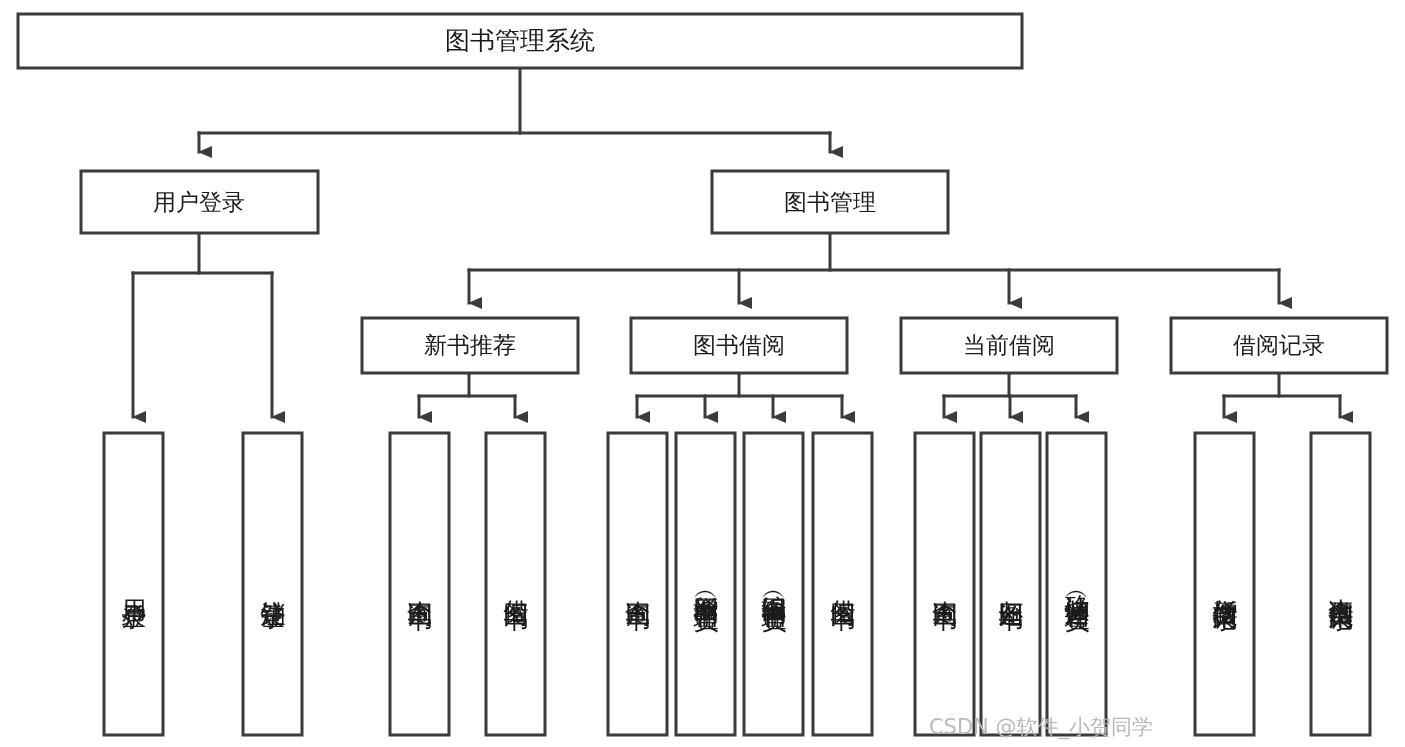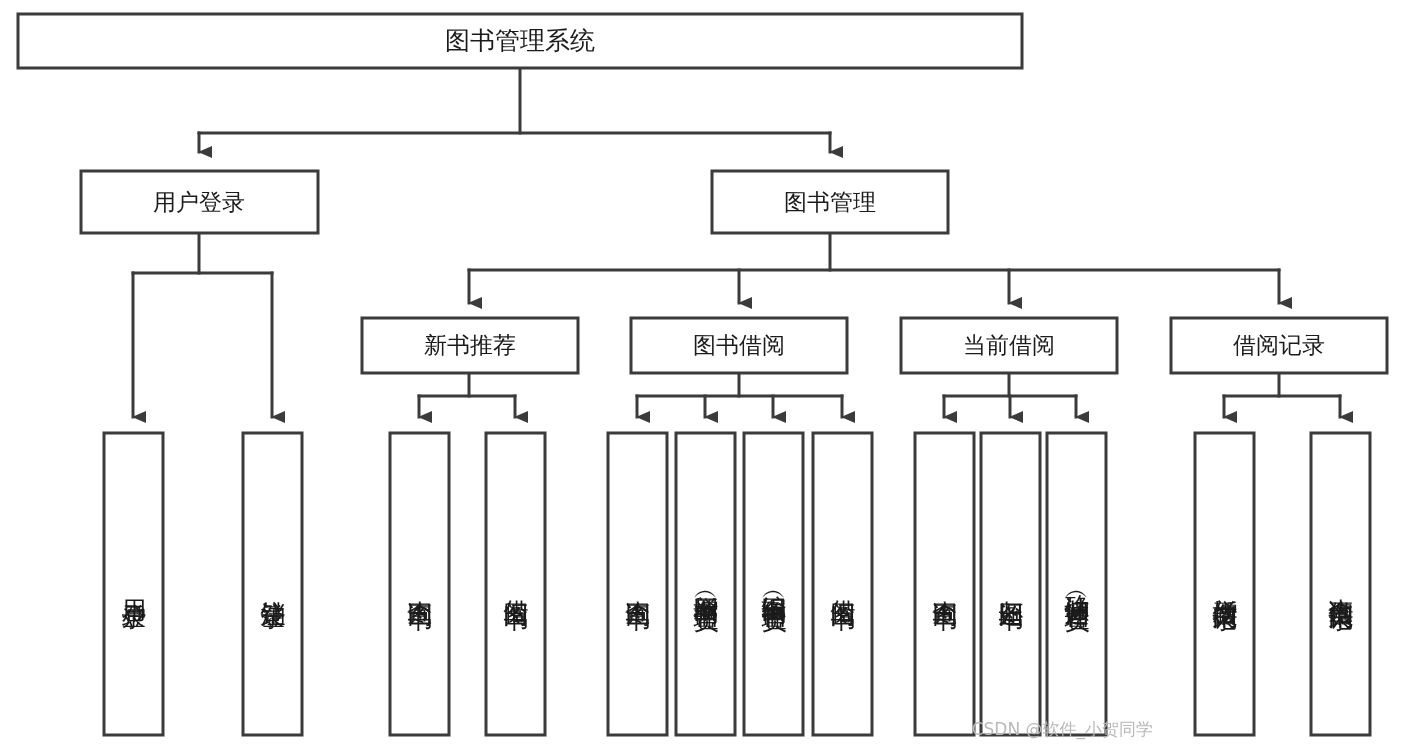--- a/index.html
+++ b/index.html
@@ -24,21 +24,21 @@
     fill:#1b1b1b;
     font-family:"DejaVu Sans","Liberation Sans",sans-serif;
     font-size:25px;
     text-anchor:middle;
     writing-mode:vertical-rl;
     letter-spacing:2px;
   }
   .watermark{
     position:absolute;right:8px;bottom:6px;
     font-family:"DejaVu Sans","Liberation Sans",sans-serif;
-    font-size:17px;color:#b9b9b9;white-space:nowrap;
+    font-size:21px;color:#b9b9b9;white-space:nowrap;
     pointer-events:none;
     margin-top:16px;
   }
 </style>
 </head>
 <body>
 
 <div id="diagram-root">
 
   <svg id="flow" viewBox="0 0 1405 747">

